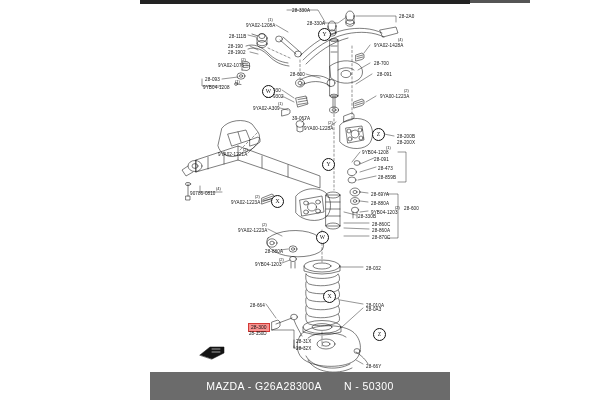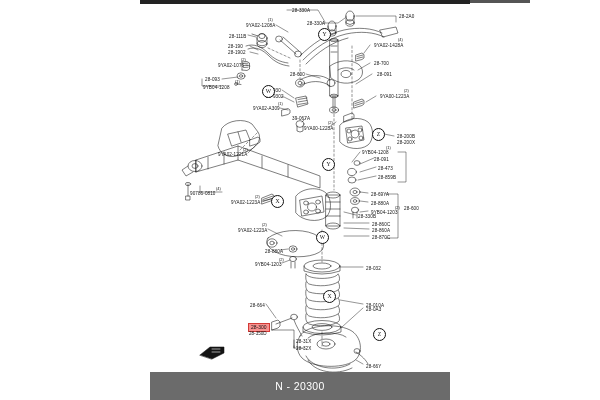--- a/index.html
+++ b/index.html
@@ -372,16 +372,17 @@
       <div class="circ" style="left: 271px; top: 195px;">X</div>
       <div class="circ" style="left: 316px; top: 231px;">W</div>
       <div class="circ" style="left: 323px; top: 290px;">X</div>
       <div class="circ" style="left: 373px; top: 328px;">Z</div>
     </div>
 
   <div class="hl" style="left:248px;top:323px;">28-300</div>
   <div class="hl-sub" style="left:249px;top:331px;">28-350D</div>
 
   <div id="caption">
-    <span>N - 20300</span>
+    <span>MAZDA - G26A28300A</span>
+    <span>N - 50300</span>
   </div>
 
 </div>
 
 </body></html>

